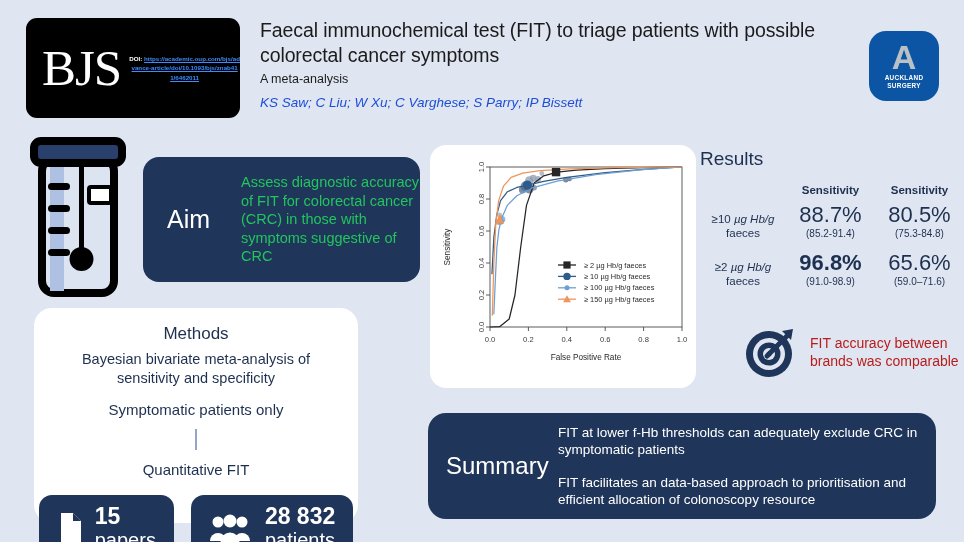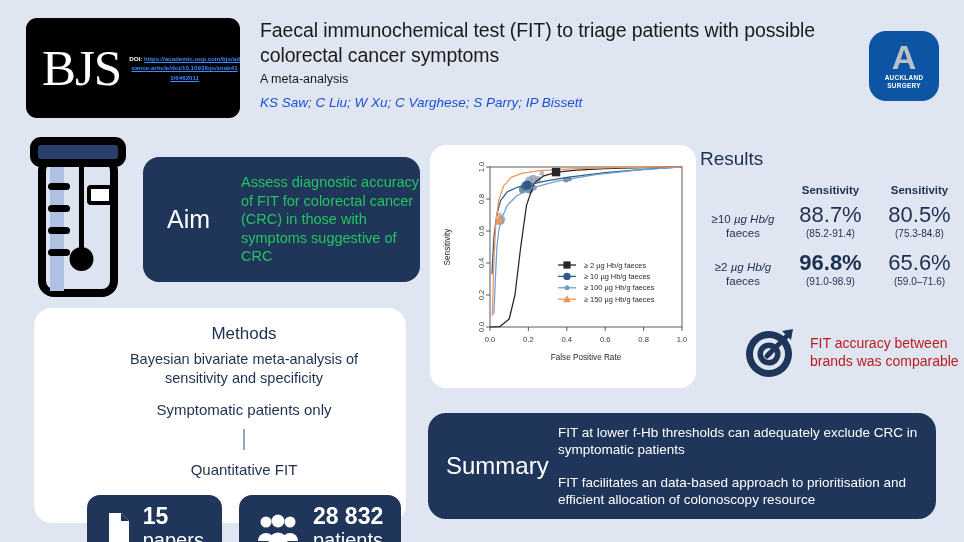--- a/index.html
+++ b/index.html
@@ -63,21 +63,21 @@
     display:flex;align-items:center;
   }
   .aim-word{
     color:#ffffff;font-size:25px;margin-left:24px;width:74px;flex:none;
   }
   .aim-text{color:#22c55e;font-size:14.5px;line-height:18.5px;}
 
   
   .methods-card{
     position:absolute;left:34px;top:308px;width:324px;height:215px;
-    background:#ffffff;border-radius:18px;padding-left:48px;
+    background:#ffffff;border-radius:18px;
   }
   .m-title{text-align:center;font-size:17px;margin-top:16px;color:#1e3050;}
   .m-line{
     text-align:center;font-size:14.5px;line-height:19px;margin-top:6px;
     color:#1e3050;padding:0 22px;
   }
   .m-split{
     display:flex;justify-content:center;align-items:center;gap:11px;
     margin-top:13px;font-size:15px;color:#1e3050;flex-direction:column;
   }

